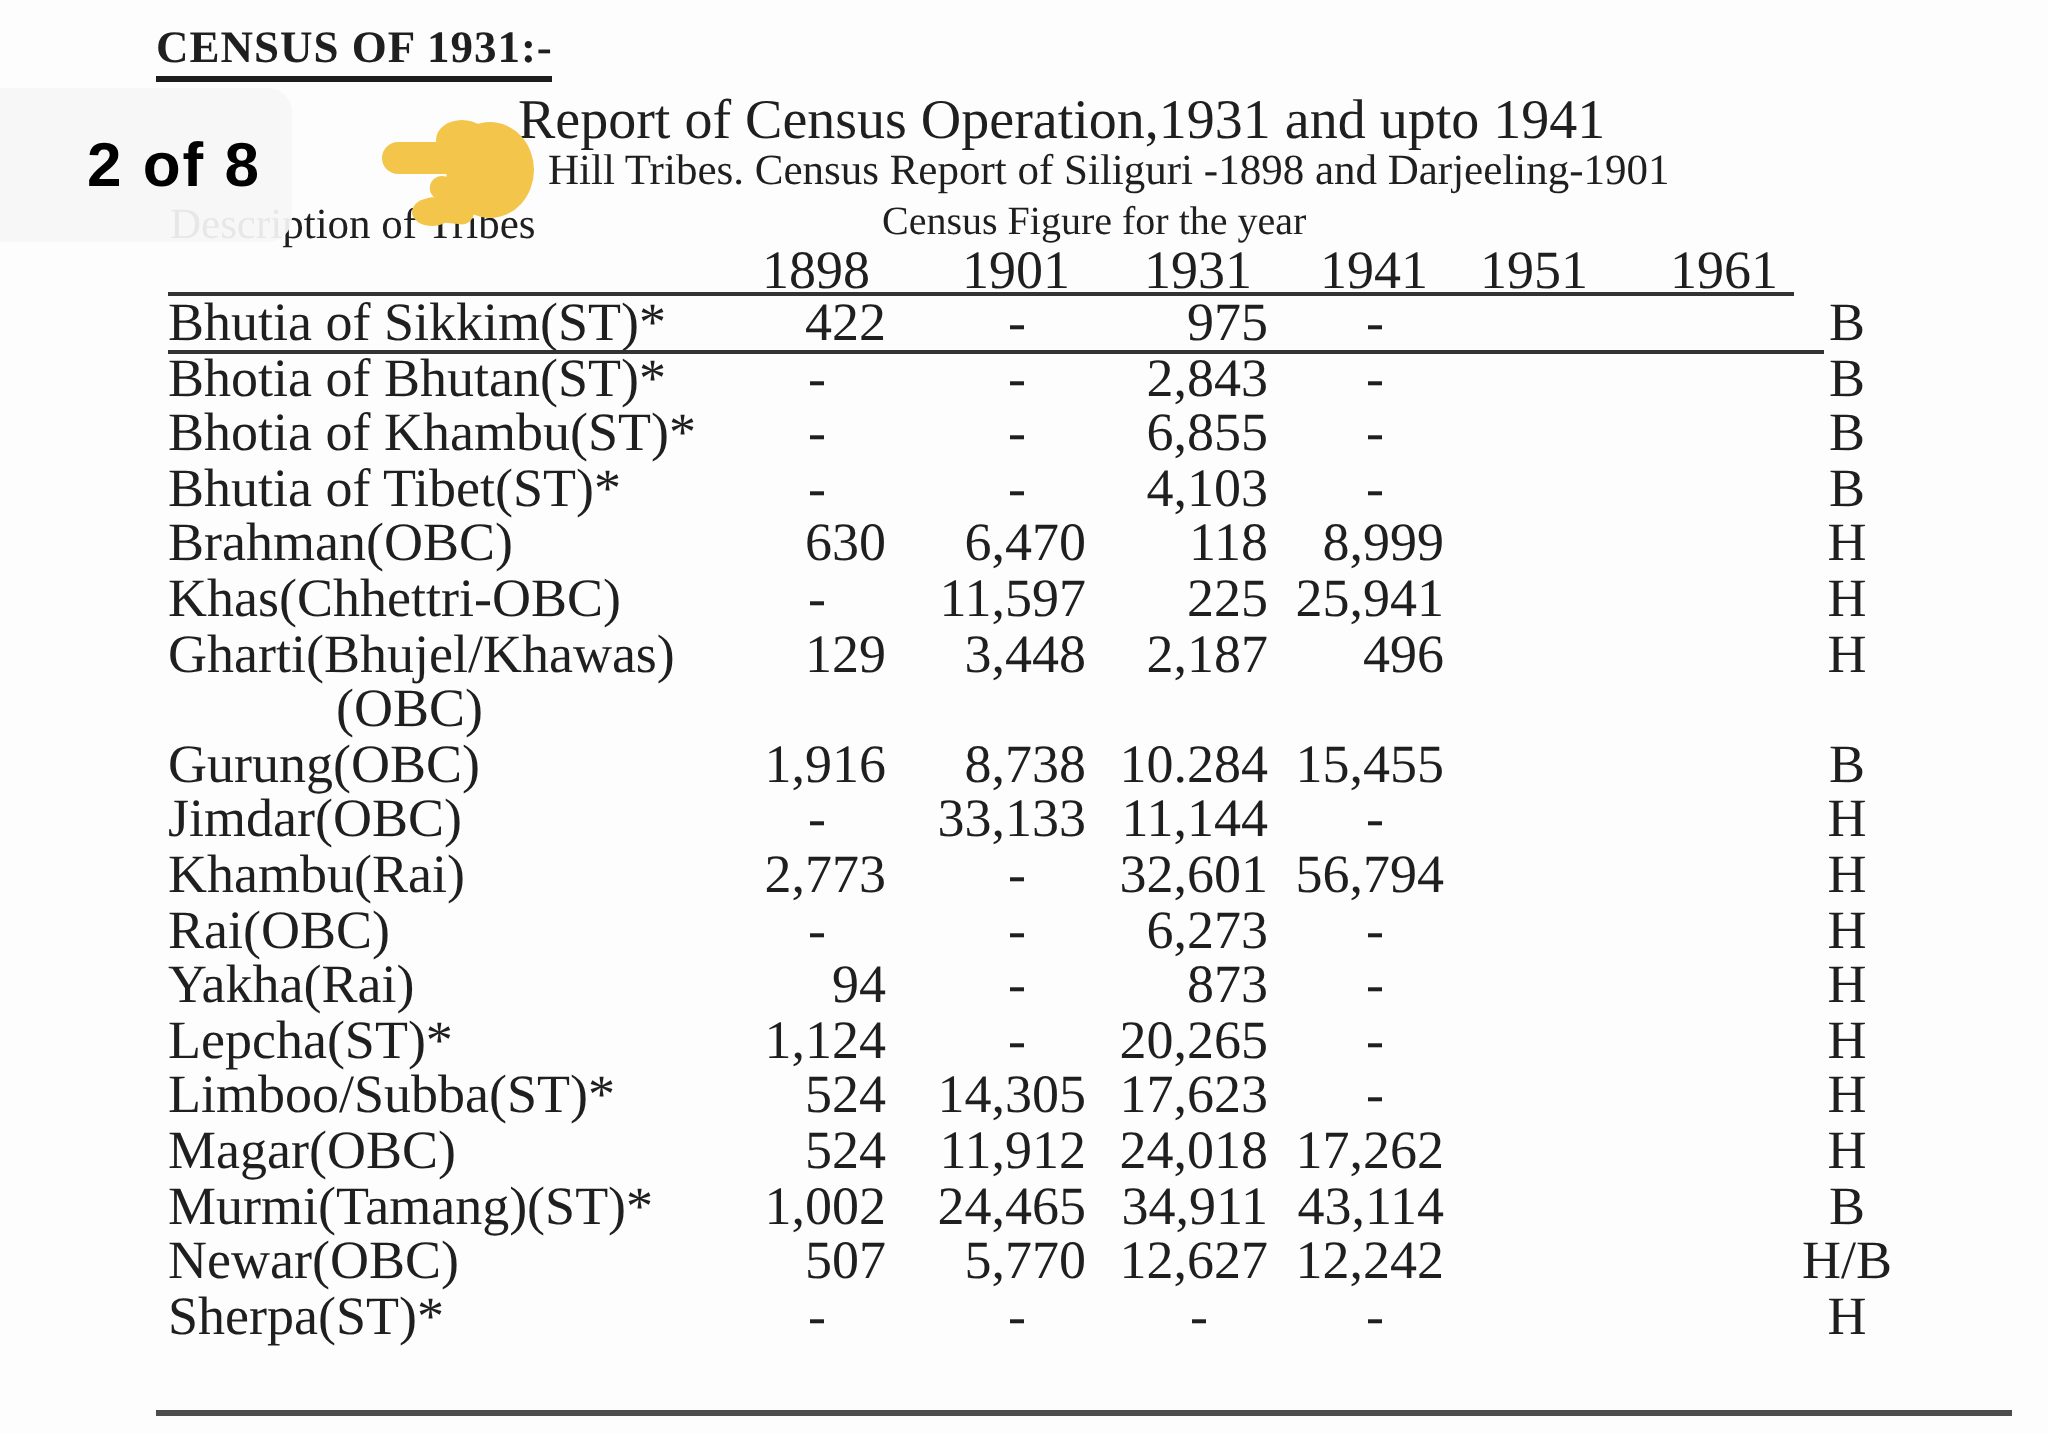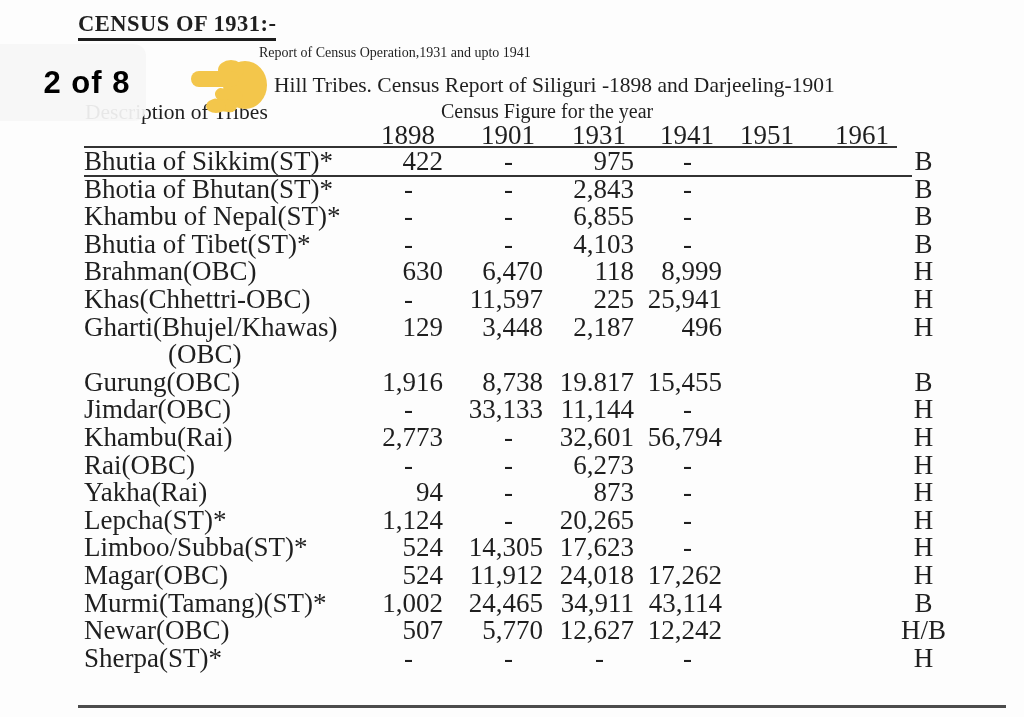--- a/index.html
+++ b/index.html
@@ -11,21 +11,21 @@
     font-family: "Liberation Serif", "DejaVu Serif", serif;
   }
   .abs { position: absolute; }
 
   .doc-title {
     left: 78px; top: 11px;
     font-size: 22.5px; font-weight: bold; letter-spacing: 0.5px;
     border-bottom: 3px solid #1d1d1d; padding-bottom: 1px;
     display: inline-block; white-space: nowrap; font-family: Liberation Serif, serif;
   }
-  .sub1 { left: 259px; top: 45px;  font-size: 14px; white-space: nowrap; text-align: right; }
+  .sub1 { left: 259px; top: 45px;  font-size: 28px; white-space: nowrap; text-align: right; }
   .sub2 { left: 274px; top: 73px;  font-size: 21.5px; white-space: nowrap; }
   .desc-label  { left: 85px;  top: 100px; font-size: 21.5px; white-space: nowrap; }
   .group-label { left: 441px; top: 100px; font-size: 20px; white-space: nowrap; }
 
   table.census {
     position: absolute; left: 84px; top: 122px; width: 922px;
     border-collapse: collapse; table-layout: fixed;
     font-size: 27px;
   }
   table.census col.c-name { width: 276px; }
@@ -121,21 +121,21 @@
           <td class="num dash">-</td>
           <td class="num dash">-</td>
           <td class="num">2,843</td>
           <td class="num dash">-</td>
           <td class="num"></td>
           <td class="num"></td>
           <td class="religion">B</td>
           <td></td>
         </tr>
         <tr>
-          <td class="name">Khambu of Nepal(ST)*</td>
+          <td class="name">Bhotia of Khambu(ST)*</td>
           <td class="num dash">-</td>
           <td class="num dash">-</td>
           <td class="num">6,855</td>
           <td class="num dash">-</td>
           <td class="num"></td>
           <td class="num"></td>
           <td class="religion">B</td>
           <td></td>
         </tr>
         <tr>
@@ -190,21 +190,21 @@
           <td class="num"></td>
           <td class="num"></td>
           <td class="num"></td>
           <td class="religion"></td>
           <td></td>
         </tr>
         <tr>
           <td class="name">Gurung(OBC)</td>
           <td class="num">1,916</td>
           <td class="num">8,738</td>
-          <td class="num">19.817</td>
+          <td class="num">10.284</td>
           <td class="num">15,455</td>
           <td class="num"></td>
           <td class="num"></td>
           <td class="religion">B</td>
           <td></td>
         </tr>
         <tr>
           <td class="name">Jimdar(OBC)</td>
           <td class="num dash">-</td>
           <td class="num">33,133</td>

